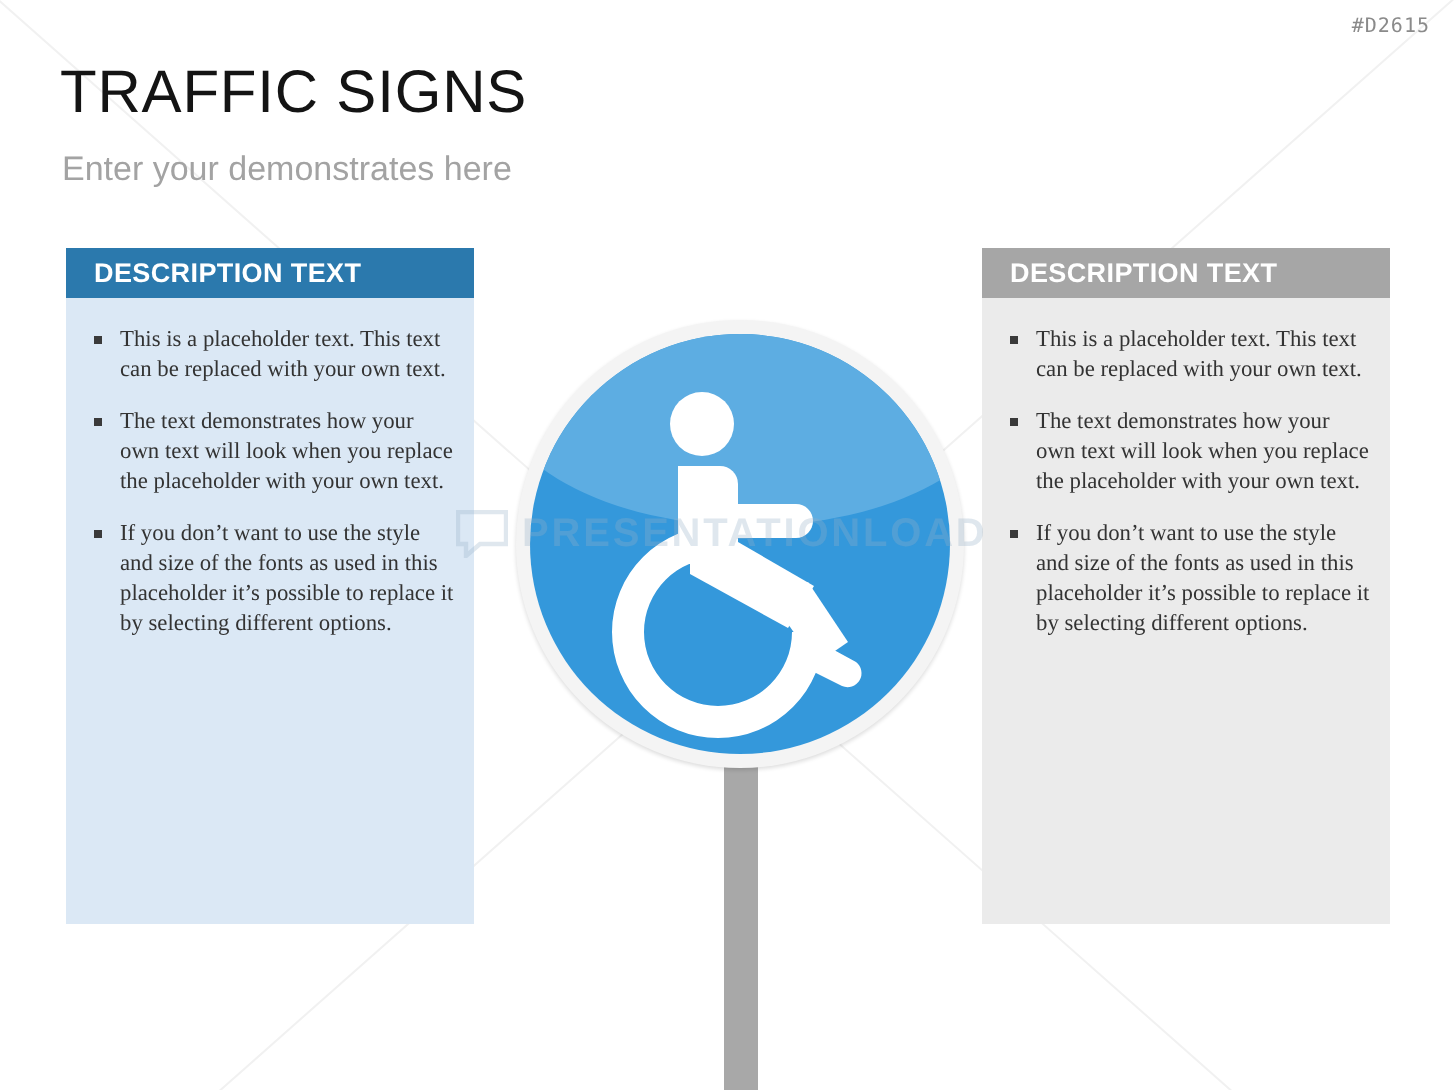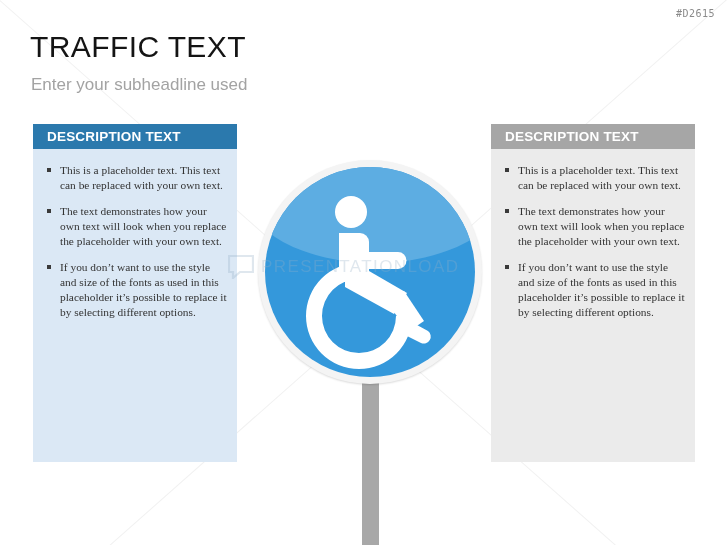--- a/index.html
+++ b/index.html
@@ -177,38 +177,38 @@
     align-items: center;
     gap: 7px;
     pointer-events: none;
   }
   .wm-logo {
     width: 26px;
     height: 24px;
     position: relative;
   }
   .wm-text {
-    font-size: 17px;
-    font-weight: normal;
+    font-size: 20px;
+    font-weight: bold;
     letter-spacing: 1.4px;
     color: rgba(150,175,200,0.30);
   }
 </style>
 </head>
 <body>
 
 <div class="slide">
 
   <div class="guide guide-a"></div>
   <div class="guide guide-b"></div>
 
   <div class="doc-code">#D2615</div>
 
-  <div class="page-title">TRAFFIC TEXT</div>
-  <div class="page-subtitle">Enter your subheadline used</div>
+  <div class="page-title">TRAFFIC SIGNS</div>
+  <div class="page-subtitle">Enter your demonstrates here</div>
 
   <div class="panel panel-left">
     <div class="panel-header">DESCRIPTION TEXT</div>
     <div class="panel-body">
       <ul class="bullets">
         <li>This is a placeholder text. This text can be replaced with your own text.</li>
         <li>The text demonstrates how your own text will look when you replace the placeholder with your own text.</li>
         <li>If you don’t want to use the style and size of the fonts as used in this placeholder it’s possible to replace it by selecting different options.</li>
       </ul>
     </div>

